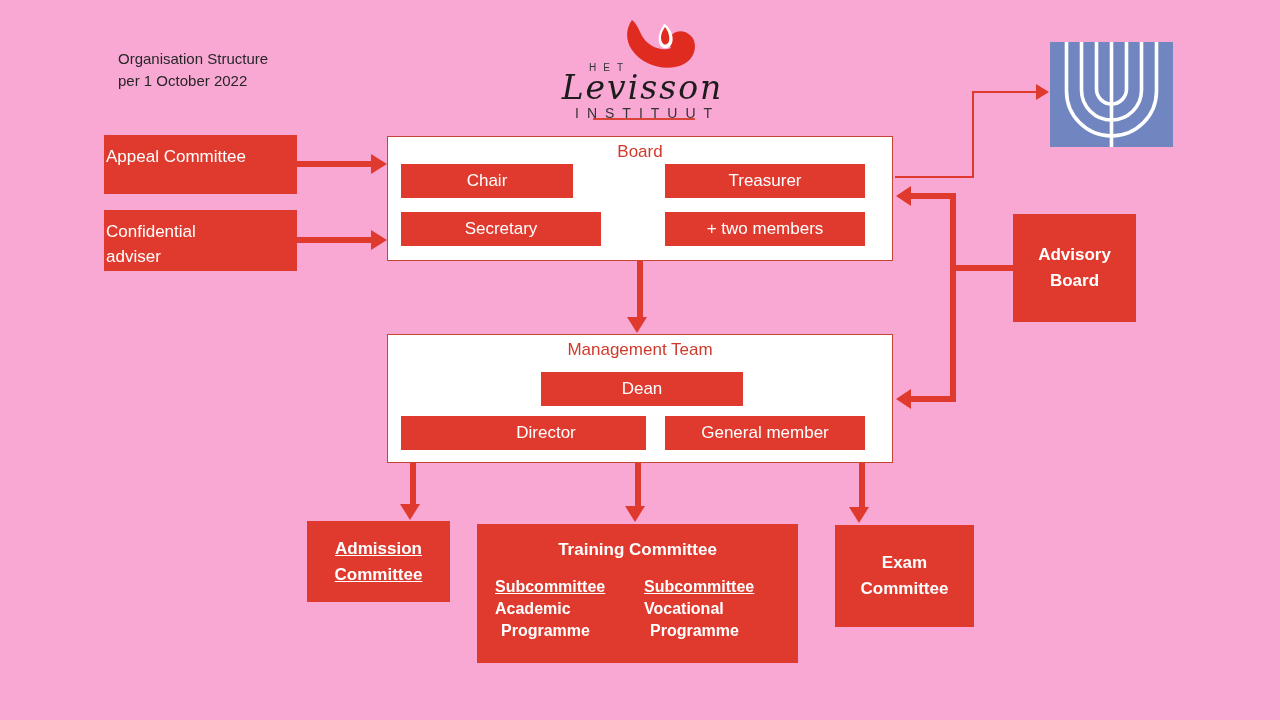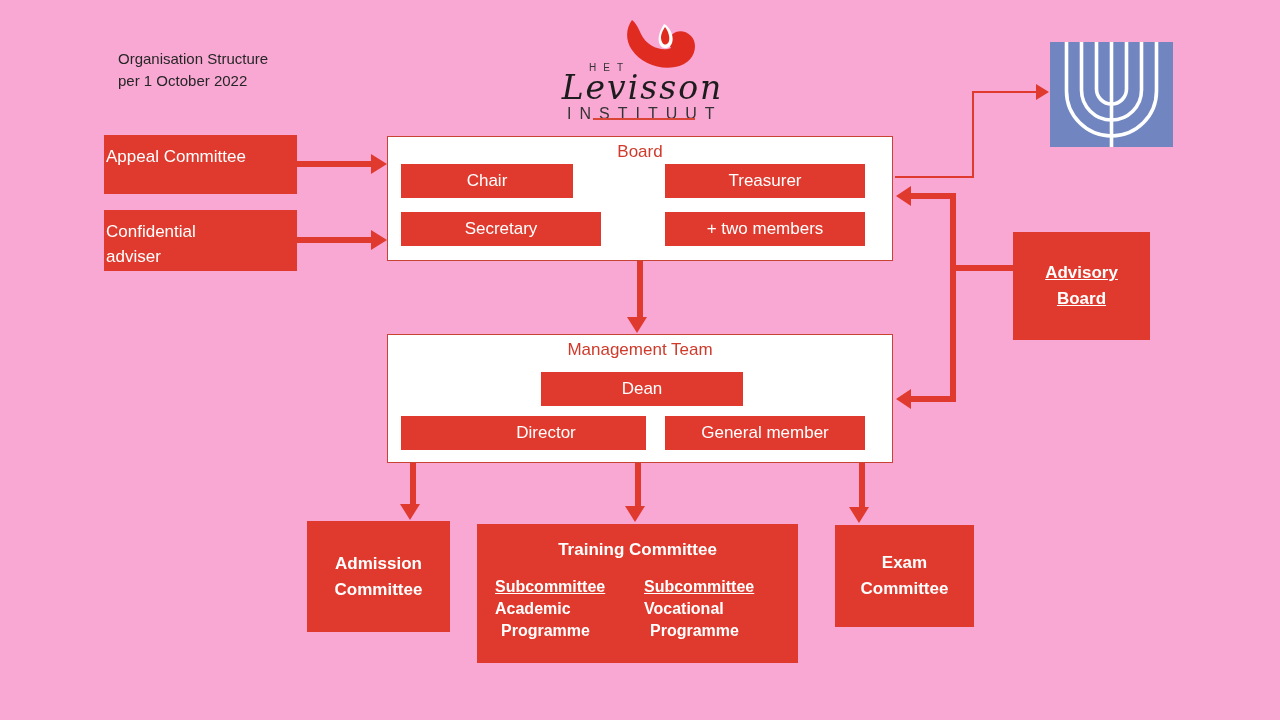--- a/index.html
+++ b/index.html
@@ -7,21 +7,21 @@
     position:relative;width:1280px;height:720px;background:#f9a8d4;
     font-family:"Liberation Sans",sans-serif;overflow:hidden;
   }
   
   .note{position:absolute;left:118px;top:48px;font-size:15px;line-height:22px;color:#262626;}
   
   .logo{position:absolute;left:555px;top:12px;width:175px;height:112px;color:#1f1f1f;}
   .logo .het{position:absolute;left:34px;top:50px;font-size:10px;letter-spacing:7px;color:#333;}
   .logo .name{position:absolute;left:0;top:56px;width:175px;text-align:center;
     font-family:"DejaVu Serif",serif;font-style:italic;font-size:33px;letter-spacing:2px;color:#1c1c1c;}
-  .logo .inst{position:absolute;left:12px;top:93px;font-size:16px;letter-spacing:8px;color:#333;}
+  .logo .inst{position:absolute;left:20px;top:93px;font-size:14px;letter-spacing:8px;color:#333;}
   .logo .rule{position:absolute;left:38px;top:106px;width:102px;height:2px;background:#d94436;}
   .logo svg{position:absolute;left:68px;top:6px;}
   
   .menorah{position:absolute;left:1050px;top:42px;width:123px;height:105px;background:#7186c0;}
   
   .redbox{position:absolute;background:#e03a2e;color:#ffffff;box-sizing:border-box;}
   .topleft{padding:9px 0 0 2px;font-size:17px;line-height:25px;}
   .centered{display:flex;align-items:center;justify-content:center;text-align:center;
     font-weight:bold;font-size:17px;line-height:26px;}
   
@@ -93,38 +93,38 @@
       <span>Treasurer</span>
     </div>
     <div class="cell" style="left:13px;top:75px;width:200px;height:34px;">
       <span>Secretary</span>
     </div>
     <div class="cell" style="left:277px;top:75px;width:200px;height:34px;">
       <span>+ two members</span>
     </div>
   </div>
 
-  <div class="redbox centered" style="left:1013px;top:232px;width:137px;height:108px;text-decoration:underline;">
+  <div class="redbox centered" style="left:1013px;top:214px;width:123px;height:108px;">
     <span style="display:block;width:90px;">Advisory Board</span>
   </div>
 
   <div class="outline" style="left:387px;top:334px;width:506px;height:129px;">
     <div class="title">Management Team</div>
     <div class="cell" style="left:153px;top:37px;width:202px;height:34px;">
       <span>Dean</span>
     </div>
     <div class="cell" style="left:13px;top:81px;width:200px;height:34px;padding-left:45px;">
       <span>Director</span>
     </div>
     <div class="cell" style="left:277px;top:81px;width:200px;height:34px;">
       <span>General member</span>
     </div>
   </div>
 
-  <div class="redbox centered" style="left:307px;top:521px;width:143px;height:111px;">
+  <div class="redbox centered" style="left:307px;top:521px;width:143px;height:81px;text-decoration:underline;">
     <span style="display:block;width:110px;">Admission Committee</span>
   </div>
 
   <div class="redbox" style="left:477px;top:524px;width:321px;height:139px;">
     <div class="training-title">Training Committee</div>
     <div class="training-cols">
       <div class="tcol">
         <div class="hd">Subcommittee</div>
         <div>Academic</div>
         <div class="ln2">Programme</div>

